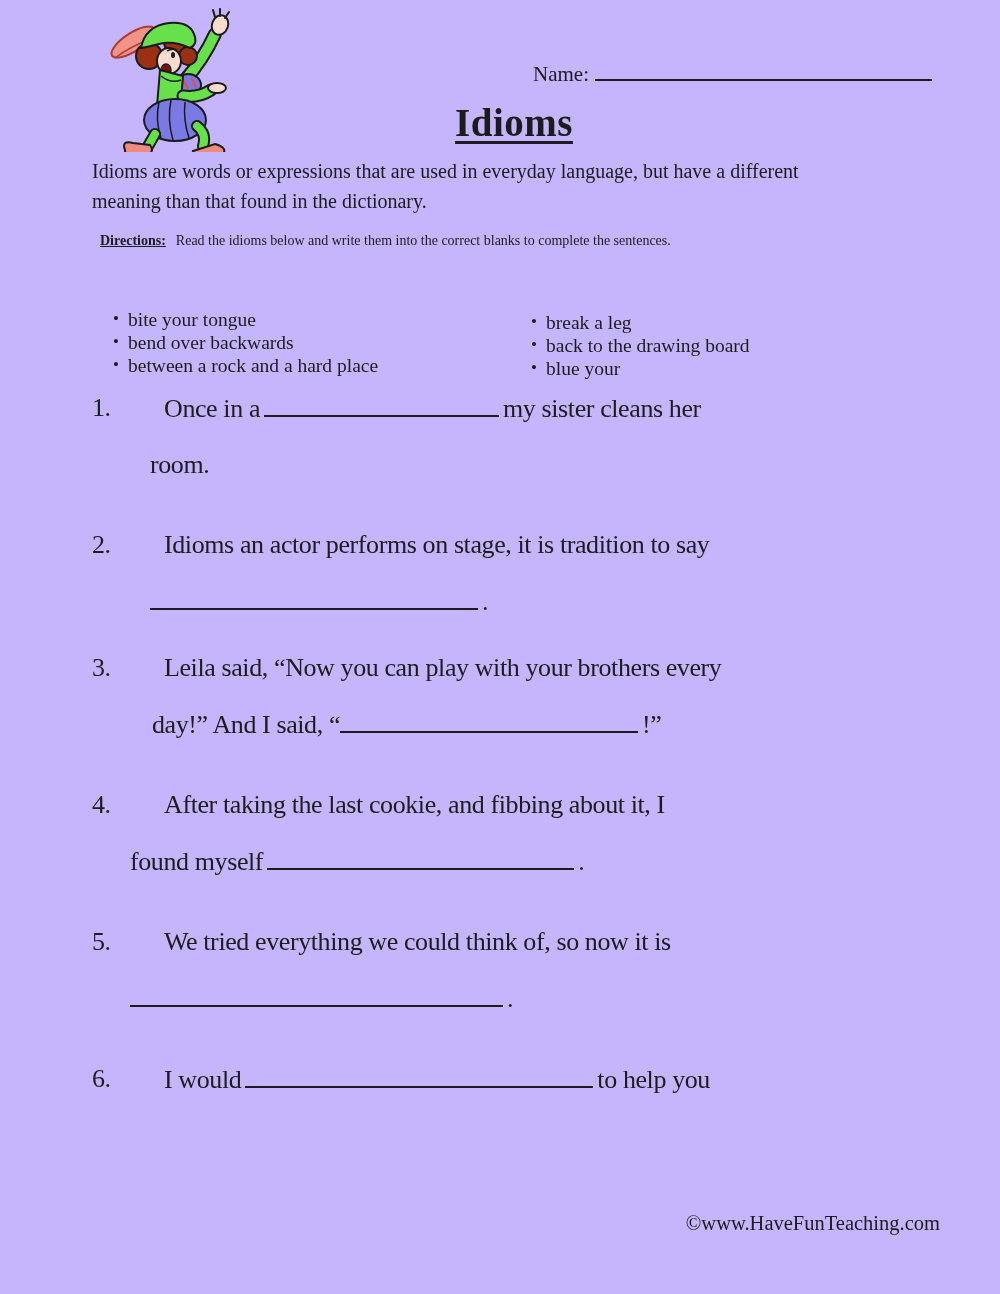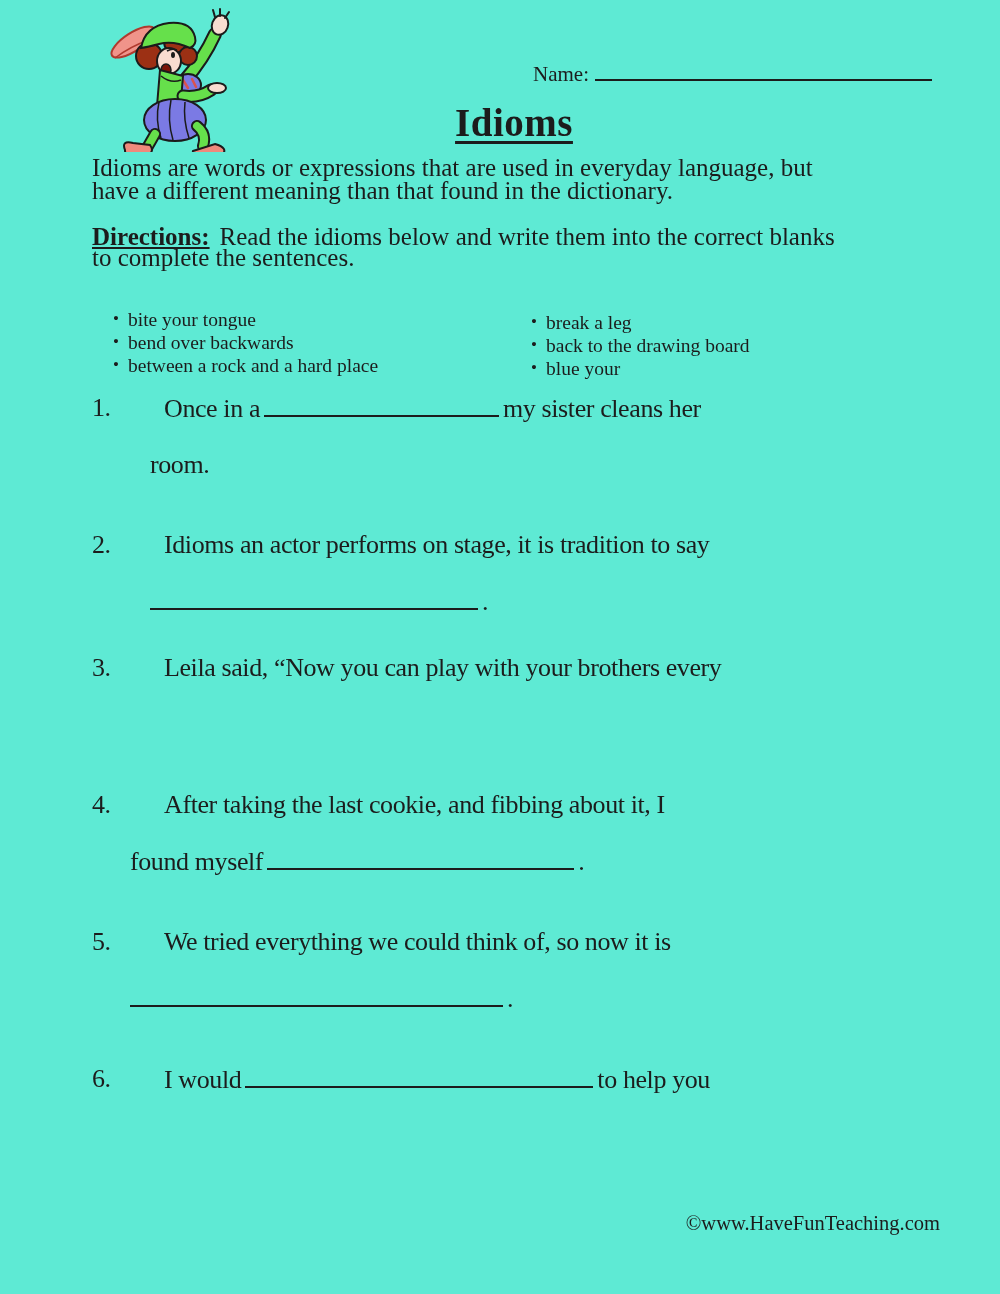--- a/index.html
+++ b/index.html
@@ -1,32 +1,32 @@
 <!DOCTYPE html>
 <html><head>
 <meta charset="utf-8">
 <style>
   html,body{margin:0;padding:0;background:#fff;}
   .page{
     position:relative;
     width:1000px;height:1294px;
-    background:#5eead4;
+    background:#c4b5fd;
     font-family:"Liberation Serif","DejaVu Serif",serif;
     color:#1c1c1c;
     overflow:hidden;
   }
   
   .jester{position:absolute;left:103px;top:6px;width:152px;height:146px;}
   .name-row{position:absolute;left:533px;top:58px;font-size:21px;white-space:nowrap;}
   .name-blank{display:inline-block;width:337px;height:21px;border-bottom:2px solid #1c1c1c;margin-left:6px;vertical-align:baseline;}
   .title{position:absolute;left:14px;top:100px;width:100%;text-align:center;
          font-size:39px;font-weight:bold;letter-spacing:.5px;
          text-decoration:underline;text-decoration-thickness:3px;text-underline-offset:5px;}
-  .intro{position:absolute;left:92px;top:156px;width:758px;font-size:25px;line-height:23px;}
-  .directions{position:absolute;left:92px;top:226px;width:768px;font-size:25px;line-height:21px;}
+  .intro{position:absolute;left:92px;top:156px;width:758px;font-size:20px;line-height:30px;}
+  .directions{position:absolute;left:100px;top:226px;width:768px;font-size:14px;line-height:29px;}
   .directions .dlabel{font-weight:bold;text-decoration:underline;margin-right:10px;}
   
   .wordbank-left{position:absolute;left:113px;top:308px;margin:0;padding:0;list-style:none;font-size:19.5px;line-height:23px;}
   .wordbank-right{position:absolute;left:531px;top:311px;margin:0;padding:0;list-style:none;font-size:19.5px;line-height:23px;}
   .wb-item{position:relative;padding-left:15px;}
   .wb-item .dot{position:absolute;left:0;top:-1px;font-size:17px;}
   
   .q{position:absolute;left:92px;width:860px;font-size:26px;line-height:34px;letter-spacing:-0.4px;white-space:nowrap;}
   .qnum{position:absolute;left:0;top:0;}
   .qline1{margin-left:72px;}
@@ -139,20 +139,23 @@
     <div class="qline2">
       <span class="blank b2"></span><span>.</span>
     </div>
   </div>
 
   <div class="q q3">
     <span class="qnum">3.</span>
     <div class="qline1">
       <span>Leila said, “Now you can play with your brothers every</span>
     </div>
+    <div class="qline2">
+      <span>day!” And I said, “</span><span class="blank b3"></span><span>!”</span>
+    </div>
   </div>
 
   <div class="q q4">
     <span class="qnum">4.</span>
     <div class="qline1">
       <span>After taking the last cookie, and fibbing about it, I</span>
     </div>
     <div class="qline2">
       <span>found myself</span><span class="blank b4"></span><span>.</span>
     </div>

